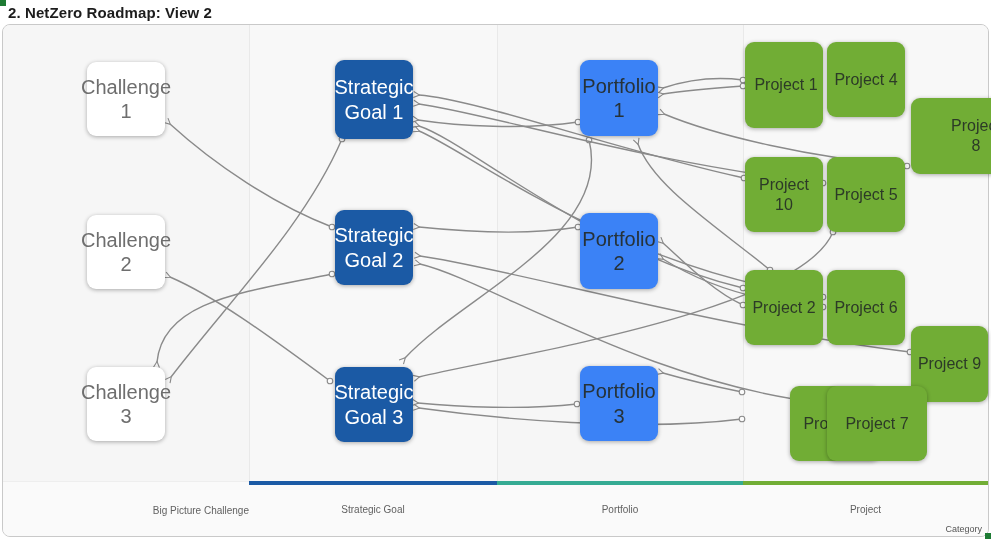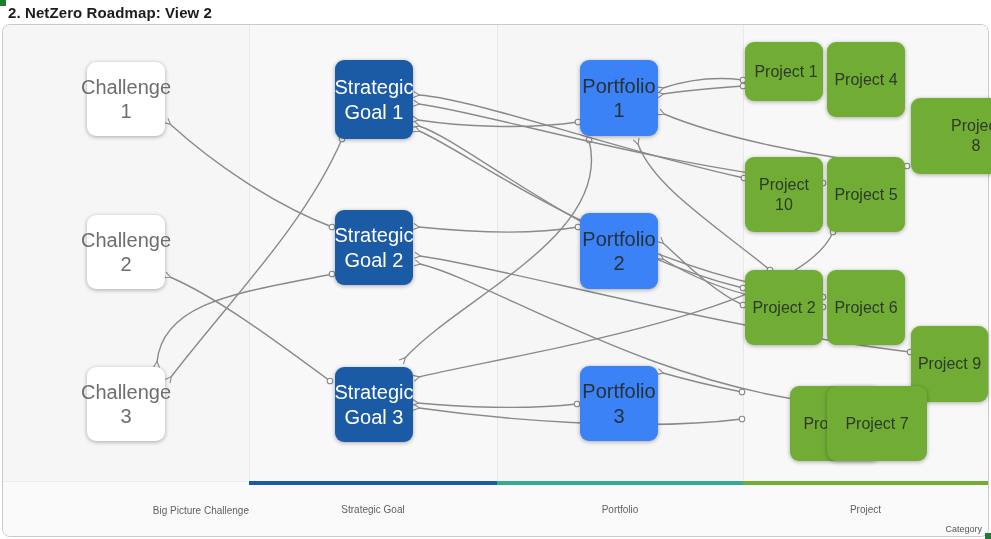--- a/index.html
+++ b/index.html
@@ -44,21 +44,21 @@
 
   #ch1 { left:87px; top:62px;  width:78px; height:74px; }
   #ch2 { left:87px; top:215px; width:78px; height:74px; }
   #ch3 { left:87px; top:367px; width:78px; height:74px; }
   #sg1 { left:335px; top:60px;  width:78px; height:79px; }
   #sg2 { left:335px; top:210px; width:78px; height:75px; }
   #sg3 { left:335px; top:367px; width:78px; height:75px; }
   #pf1 { left:580px; top:60px;  width:78px; height:76px; }
   #pf2 { left:580px; top:213px; width:78px; height:76px; }
   #pf3 { left:580px; top:366px; width:78px; height:75px; }
-  #pr1  { left:745px; top:42px;  width:78px; height:59px;padding-left:8px; }
+  #pr1  { left:745px; top:42px;  width:78px; height:86px;padding-left:8px; }
   #pr4  { left:827px; top:42px;  width:78px; height:75px; }
   #pr8  { left:911px; top:98px;  width:90px; height:76px;padding-left:44px; }
   #pr10 { left:745px; top:157px; width:78px; height:75px; }
   #pr5  { left:827px; top:157px; width:78px; height:75px; }
   #pr2  { left:745px; top:270px; width:78px; height:75px; }
   #pr6  { left:827px; top:270px; width:78px; height:75px; }
   #pr9  { left:911px; top:326px; width:77px; height:76px; }
   #pr3  { left:790px; top:386px; width:90px; height:75px; }
   #pr7  { left:827px; top:386px; width:100px; height:75px; }
 

